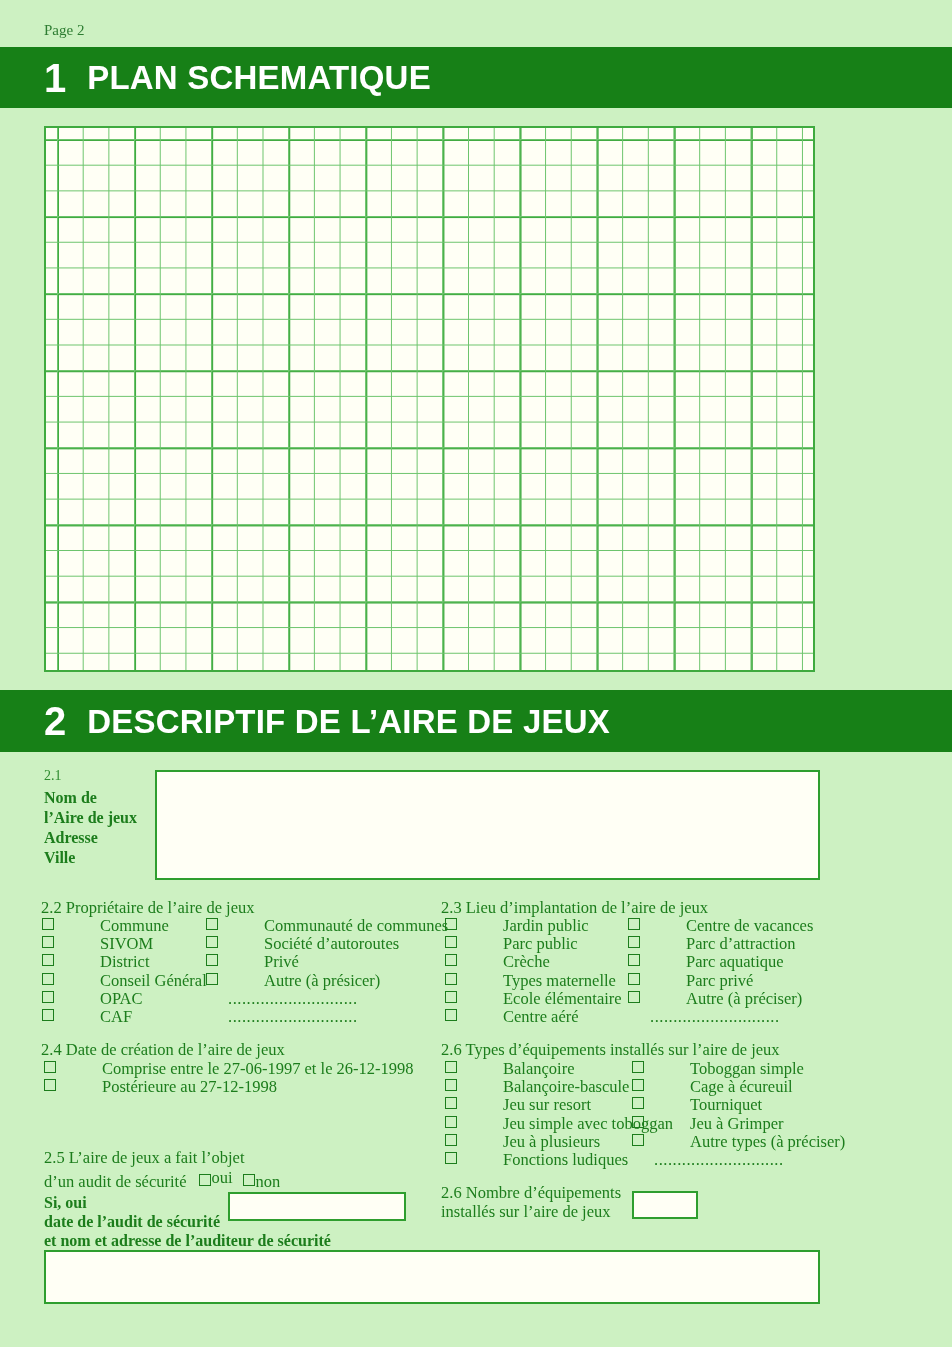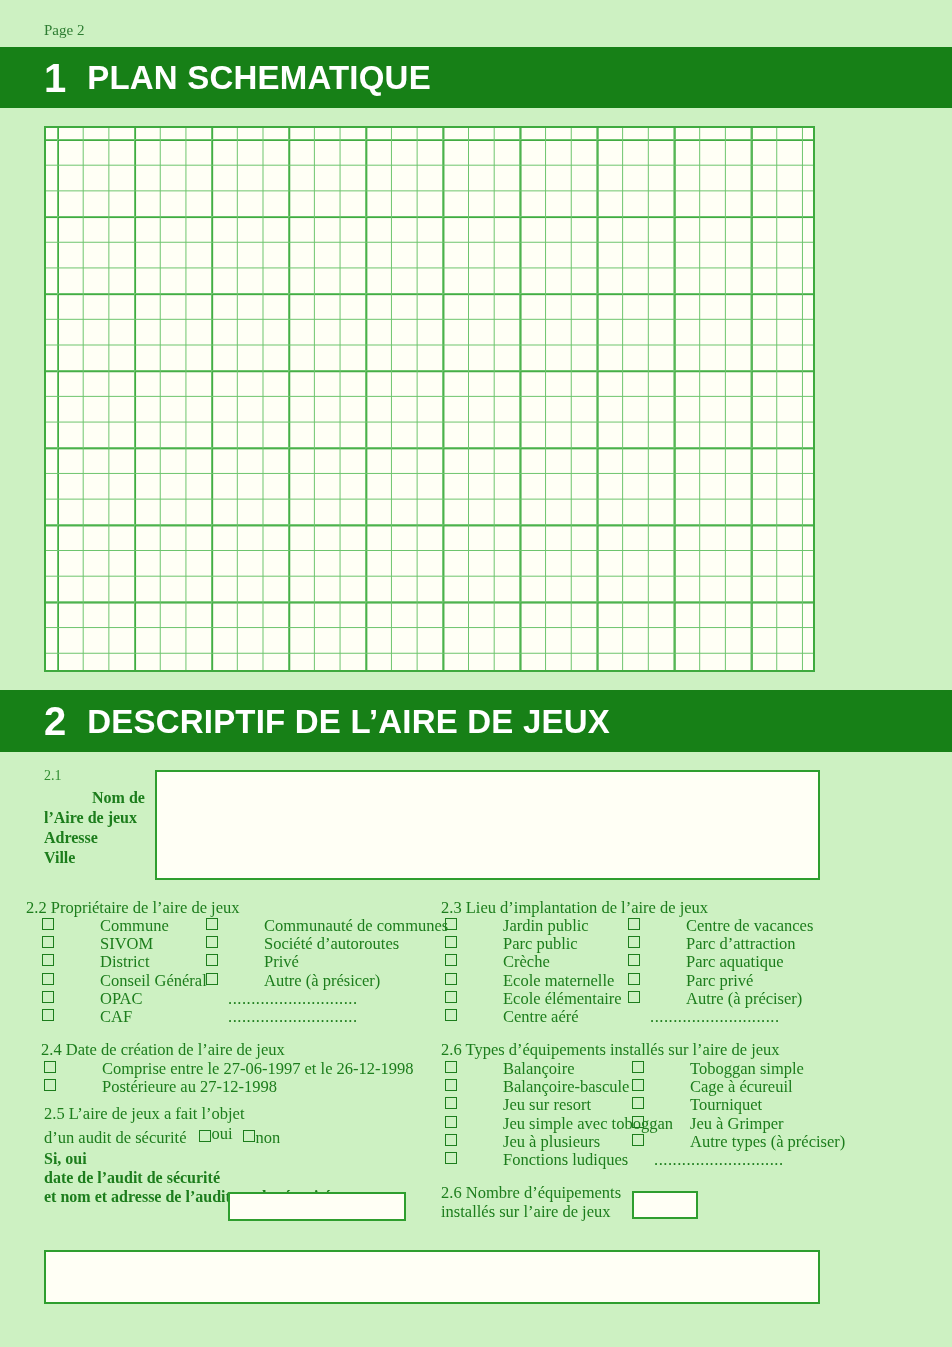--- a/index.html
+++ b/index.html
@@ -179,28 +179,28 @@
   <div class="grid-inner"></div>
 </div>
 
 <div class="banner" id="banner-2">
   <span class="banner-num">2</span>
   <span class="banner-title">DESCRIPTIF DE L’AIRE DE JEUX</span>
 </div>
 
 <div class="block" style="left:44px; top:768px;">
   <div class="field-label-num">2.1</div>
-  <div class="field-label-bold" style="margin-top:4px;margin-left:48px;">Nom de</div>
+  <div class="field-label-bold" style="margin-top:4px;">Nom de</div>
   <div class="field-label-bold">l’Aire de jeux</div>
   <div class="field-label-bold">Adresse</div>
   <div class="field-label-bold">Ville</div>
 </div>
 <div class="inputbox" style="left:155px; top:770px; width:665px; height:110px; position:absolute;"></div>
 
-<div class="block" style="left:26px; top:898px;">
+<div class="block" style="left:41px; top:898px;">
   <div class="q-title">2.2 Propriétaire de l’aire de jeux</div>
 </div>
 <div class="opt-col" style="left:42px; top:917px;">
   <div class="opt">
       <span class="cbx"></span>
       <span>Commune</span>
     </div>
   <div class="opt">
       <span class="cbx"></span>
       <span>SIVOM</span>
@@ -254,21 +254,21 @@
   <div class="opt">
       <span class="cbx"></span>
       <span>Parc public</span>
     </div>
   <div class="opt">
       <span class="cbx"></span>
       <span>Crèche</span>
     </div>
   <div class="opt">
       <span class="cbx"></span>
-      <span>Ecole maternelle</span>
+      <span>Types maternelle</span>
     </div>
   <div class="opt">
       <span class="cbx"></span>
       <span>Ecole élémentaire</span>
     </div>
   <div class="opt">
       <span class="cbx"></span>
       <span>Centre aéré</span>
     </div>
 </div>
@@ -356,21 +356,21 @@
       <span class="cbx"></span>
       <span>Jeu à Grimper</span>
     </div>
   <div class="opt">
       <span class="cbx"></span>
       <span>Autre types (à préciser)</span>
     </div>
   <div class="dots" style="margin-left:22px;">............................</div>
 </div>
 
-<div class="block" style="left:44px; top:1104px;">
+<div class="block" style="left:44px; top:1148px;">
   <div class="plain-line">2.5 L’aire de jeux a fait l’objet</div>
   <div class="inline-row" style="margin-top:1px;">
     <span class="plain-line">d’un audit de sécurité</span>
     <span class="plain-line inline-row" style="margin-left:12px;align-items:flex-end;">
       <span class="cbx tight"></span>
         <span>oui</span>
     </span>
     <span class="plain-line inline-row" style="margin-left:10px;">
       <span class="cbx tight"></span>
         <span>non</span>

